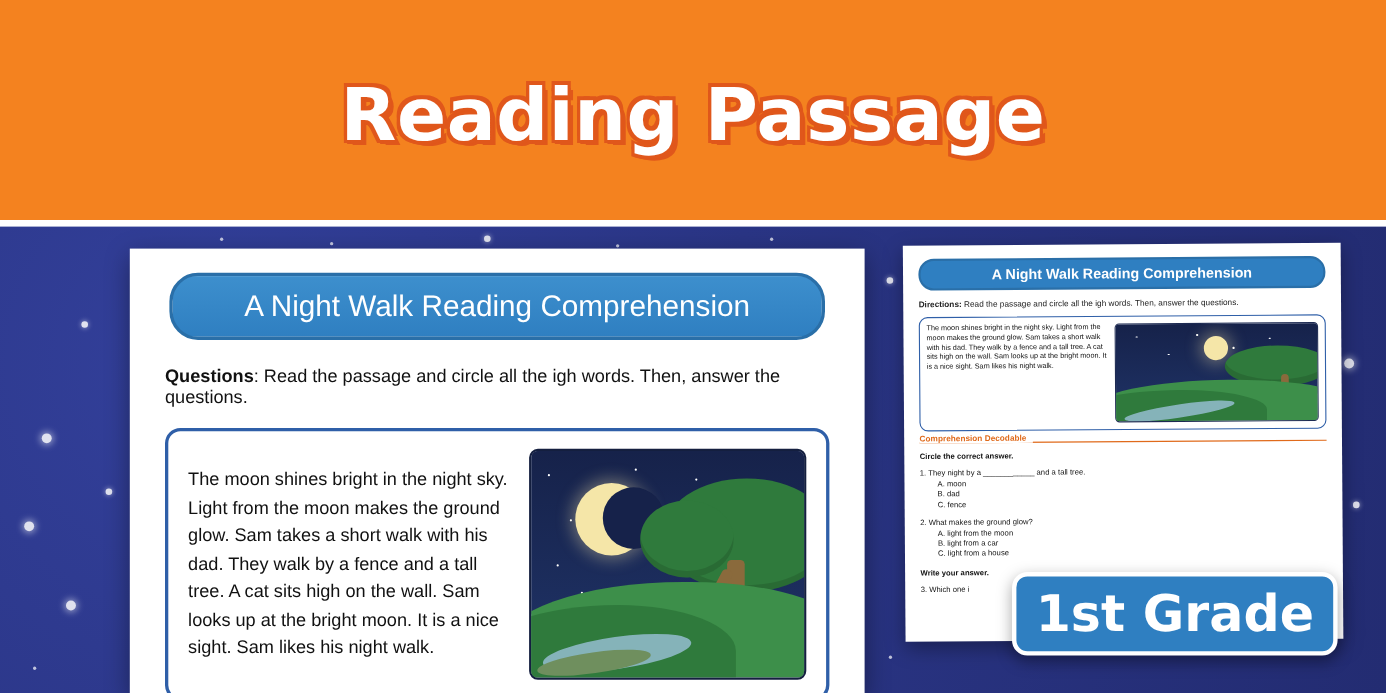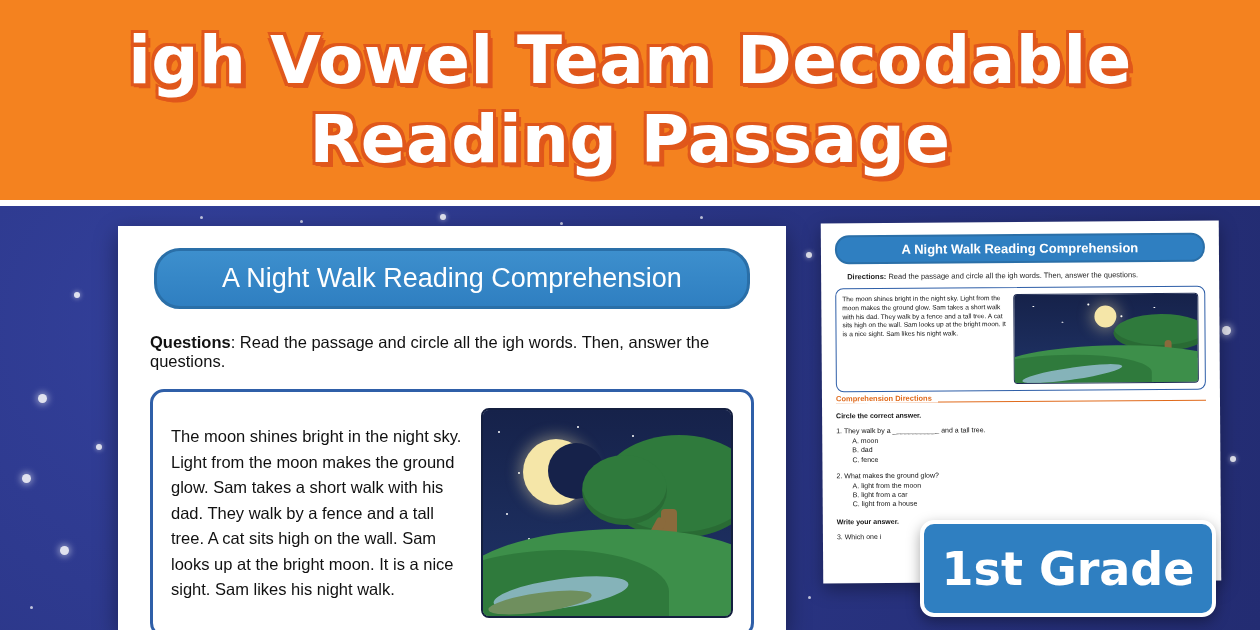--- a/index.html
+++ b/index.html
@@ -88,21 +88,21 @@
     font-size: 13px;
     font-weight: bold;
     border: 2px solid #2a6fa8;
   }
   .mini-directions {
     font-size: 7.5px;
     color: #222;
     margin-top: 8px;
     line-height: 1.25;
   }
-  .mini-directions b { font-weight: bold; margin-left: 12px; }
+  .mini-directions b { font-weight: bold; }
   .mini-passage-box {
     margin-top: 7px;
     border: 1.5px solid #2f5fa8;
     border-radius: 8px;
     padding: 6px;
     display: flex;
     gap: 7px;
     height: 104px;
   }
   .mini-text {
@@ -253,40 +253,39 @@
     position: absolute;
     background: #2f7a3c;
     border-radius: 50%;
     box-shadow: inset 0 -6px 0 rgba(0,0,0,.12);
   }
 
   
   .grade-badge {
     position: absolute;
     left: 920px; top: 520px;
-    width: 296px; height: 97px;
+    width: 296px; height: 76px;
     background: #2f7fc1;
     border: 4px solid #ffffff;
     border-radius: 14px;
     color: #ffffff;
     font-family: "DejaVu Sans", sans-serif;
     font-weight: bold;
     font-size: 46px;
     display: flex;
     align-items: center;
     justify-content: center;
     box-shadow: 0 5px 14px rgba(0,0,0,.35);
     z-index: 30;
   }
 </style>
 </head>
 <body>
 
 <div class="header">
-  <div class="header-line l1">igh Vowel Team Decodable</div>
   <div class="header-line l2">Reading Passage</div>
 </div>
 <div class="header-underline"></div>
 
 <div class="bg">
   <div class="star big" style="left:38px;  top:188px;"></div>
   <div class="star big" style="left:22px;  top:268px;"></div>
   <div class="star mid" style="left:74px;  top:86px;"></div>
   <div class="star mid" style="left:96px;  top:238px;"></div>
   <div class="star sm" style="left:140px; top:22px;"></div>
@@ -330,28 +329,28 @@
         <div class="canopy" style="right:-6%;top:22%;width:52%;height:42%;"></div>
         <div class="trunk" style="right:14%;top:52%;width:7px;height:34%;"></div>
         <div class="hill1"></div>
         <div class="hill2"></div>
         <div class="path"></div>
       </div>
     </div>
   </div>
 
   <div class="mini-sep">
-    <span class="mini-sep-label">Comprehension Directions</span>
+    <span class="mini-sep-label">Comprehension Decodable</span>
   </div>
 
   <div class="mini-sub">Circle the correct answer.</div>
 
   <div class="mini-q">
     <span>1.</span>
-    <span>They walk by a ____________ and a tall tree.</span>
+    <span>They night by a ____________ and a tall tree.</span>
     <div class="opts">A.  moon</div>
     <div class="opts">B.  dad</div>
     <div class="opts">C.  fence</div>
   </div>
 
   <div class="mini-q">
     <span>2.</span>
     <span>What makes the ground glow?</span>
     <div class="opts">A.  light from the moon</div>
     <div class="opts">B.  light from a car</div>

